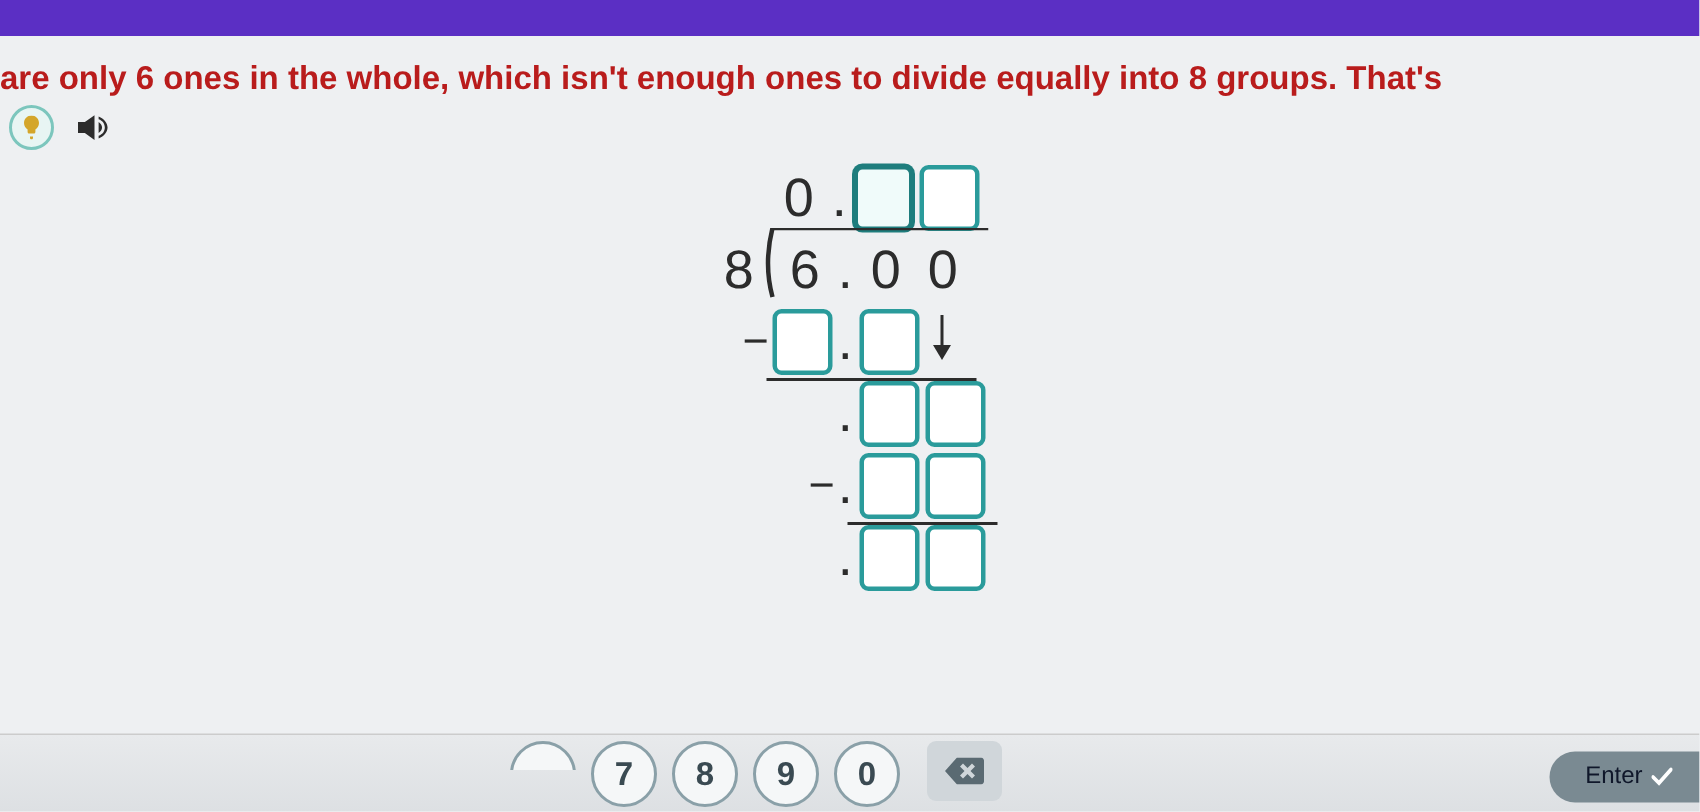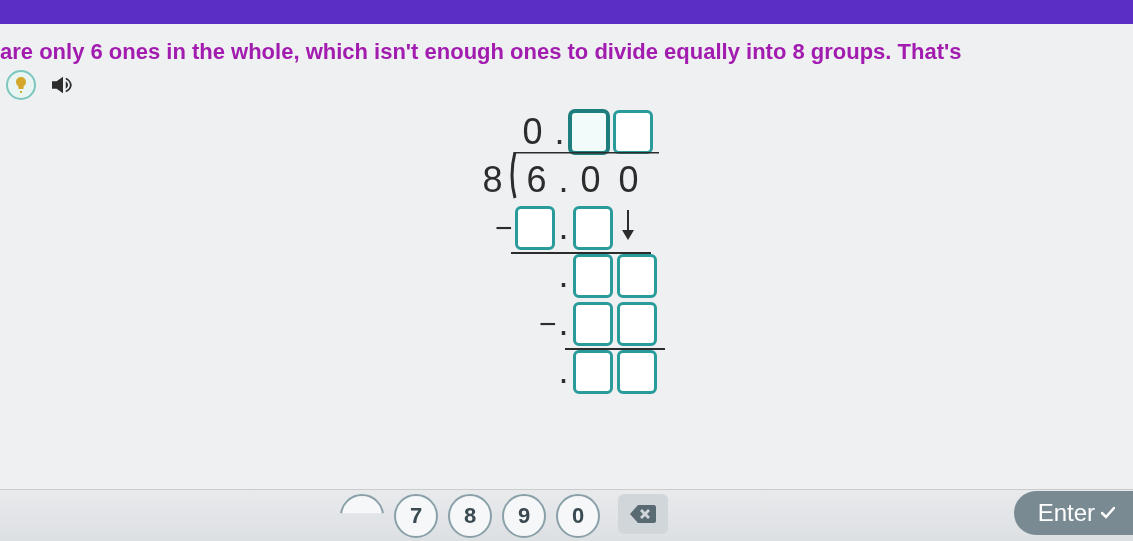--- a/index.html
+++ b/index.html
@@ -15,21 +15,21 @@
       background: #5b2fc4;
       height: 24px;
       width: 100%;
     }
     .content {
       padding: 8px 0 0 0;
     }
     .instruction {
       font-size: 22px;
       font-weight: 700;
-      color: #a21caf;
+      color: #b91c1c;
       line-height: 1.45;
       padding: 4px 14px 0 0;
     }
     .instruction-line {
       display: block;
     }
     .icon-btn {
       display: inline-flex;
       align-items: center;
       justify-content: center;
@@ -204,22 +204,22 @@
       justify-content: center;
       cursor: pointer;
       margin-left: 8px;
     }
     .backspace-btn svg { width: 26px; height: 18px; fill: #5a6a72; }
     .enter-btn {
       position: absolute;
       right: 0;
       bottom: 6px;
       background: #7a8a92;
-      color: #ffffff;
-      font-size: 24px;
+      color: #0f172a;
+      font-size: 16px;
       font-weight: 500;
       padding: 8px 18px 8px 24px;
       border-radius: 24px 0 0 24px;
       cursor: pointer;
       display: flex;
       align-items: center;
       gap: 6px;
     }
   </style>
 </head>

